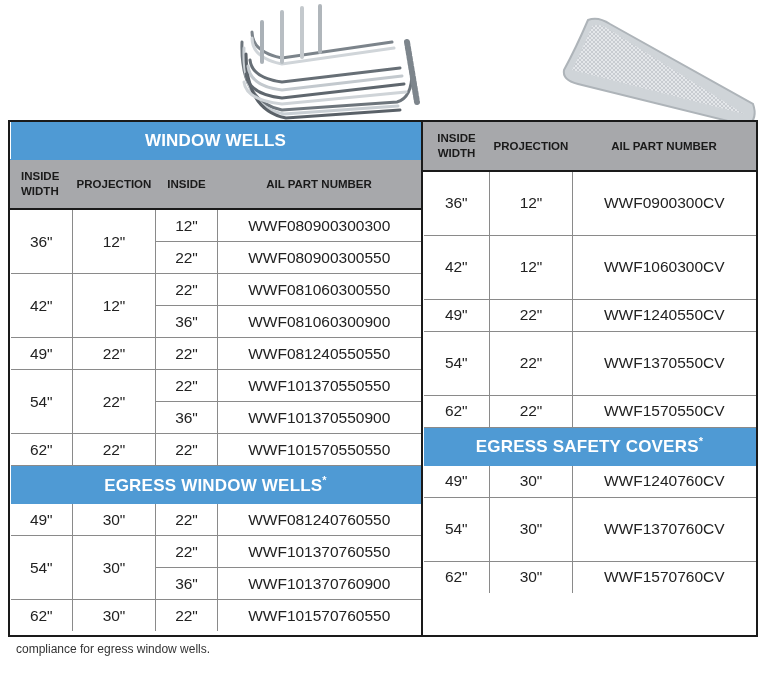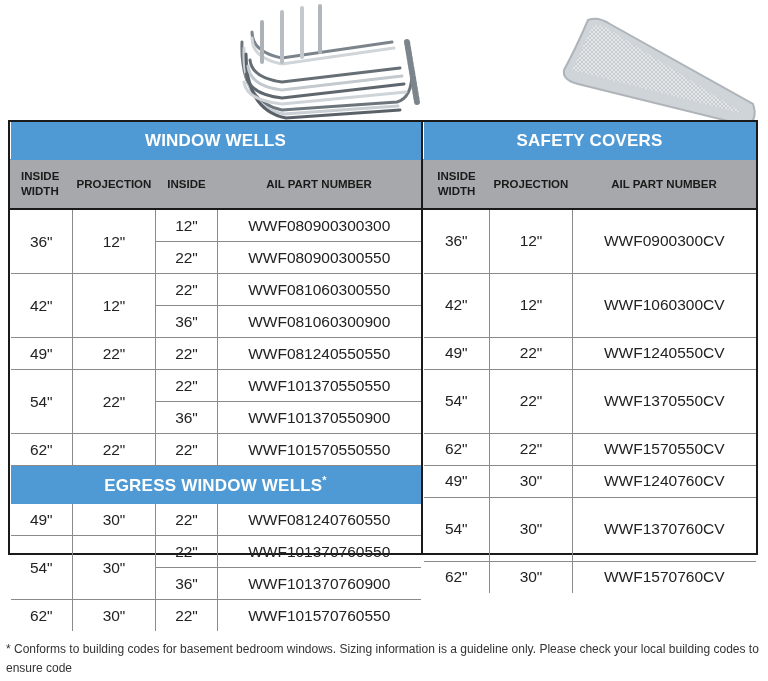--- a/index.html
+++ b/index.html
@@ -1,21 +1,21 @@
 <!DOCTYPE html>
 <html><head>
 <meta charset="utf-8">
 <style>
   html, body { margin: 0; padding: 0; background: #ffffff; }
   body { width: 768px; height: 681px; position: relative; overflow: hidden; font-family: "Liberation Sans", sans-serif; }
   .img-area { position: absolute; top: 0; left: 0; width: 768px; height: 120px; }
   .well-img { position: absolute; left: 222px; top: 2px; width: 200px; height: 118px; }
   .cover-img { position: absolute; left: 548px; top: 8px; width: 212px; height: 120px; }
 
-  .tables { position: absolute; top: 120px; left: 8px; width: 750px; height: 435px; border: 2px solid #1a1a1a; box-sizing: border-box; display: flex; background: #fff; }
+  .tables { position: absolute; top: 120px; left: 8px; width: 750px; height: 517px; border: 2px solid #1a1a1a; box-sizing: border-box; display: flex; background: #fff; }
   .panel { position: relative; height: 100%; }
   .panel.left { width: 413px; border-right: 2px solid #1a1a1a; box-sizing: border-box; }
   .panel.right { flex: 1; }
   table { border-collapse: collapse; width: 100%; table-layout: fixed; }
   td, th { border: 1px solid #8a8a8a; text-align: center; vertical-align: middle; padding: 0; color: #222; font-size: 15.5px; }
   tr > :first-child { border-left: none; }
   tr > :last-child { border-right: none; }
   .blue { background: #4f9ad4; color: #fff; font-weight: bold; font-size: 17px; height: 37px; border-left: none; border-right: none; border-top: none; border-bottom: 1px solid #4f9ad4; letter-spacing: 0.2px; }
   .blue sup { font-size: 11px; }
   .gray th { background: #a7a8ab; color: #1a1a1a; font-size: 11.5px; font-weight: bold; height: 48px; line-height: 15px; border-bottom: 2px solid #1a1a1a; border-top: none; border-left: 1px solid #a7a8ab; border-right: 1px solid #a7a8ab; }
@@ -156,23 +156,20 @@
   </div>
 
   <div class="panel right">
     <table>
       <colgroup>
           <col style="width:66px">
           <col style="width:83px">
           <col>
         </colgroup>
       <tbody>
-          <tr>
-            <th class="blue" colspan="3">SAFETY COVERS</th>
-          </tr>
       <tr class="gray">
         <th style="text-align:center;padding-left:0">INSIDE WIDTH</th>
         <th>PROJECTION</th>
         <th>AIL PART NUMBER</th>
       </tr>
       <tr class="r" style="height:64px">
         <td>36"</td>
         <td>12"</td>
         <td>WWF0900300CV</td>
       </tr>
@@ -189,20 +186,23 @@
       <tr class="r" style="height:64px">
         <td>54"</td>
         <td>22"</td>
         <td>WWF1370550CV</td>
       </tr>
       <tr class="r">
         <td>62"</td>
         <td>22"</td>
         <td>WWF1570550CV</td>
       </tr>
+      <tr>
+            <th class="blue" colspan="3"><span>EGRESS SAFETY COVERS</span><sup>*</sup></th>
+          </tr>
       <tr class="r">
         <td>49"</td>
         <td>30"</td>
         <td>WWF1240760CV</td>
       </tr>
       <tr class="r" style="height:64px">
         <td>54"</td>
         <td>30"</td>
         <td>WWF1370760CV</td>
       </tr>
@@ -210,15 +210,14 @@
         <td style="border-bottom:none">62"</td>
         <td style="border-bottom:none">30"</td>
         <td style="border-bottom:none">WWF1570760CV</td>
       </tr>
     </tbody>
       </table>
   </div>
 </div>
 
 <div class="footer">
-  <div>* Conforms to building codes for basement bedroom windows. Sizing information is a guideline only. Please check your local building codes to ensure code</div>
   <div class="l2">compliance for egress window wells.</div>
 </div>
 
 </body></html>

